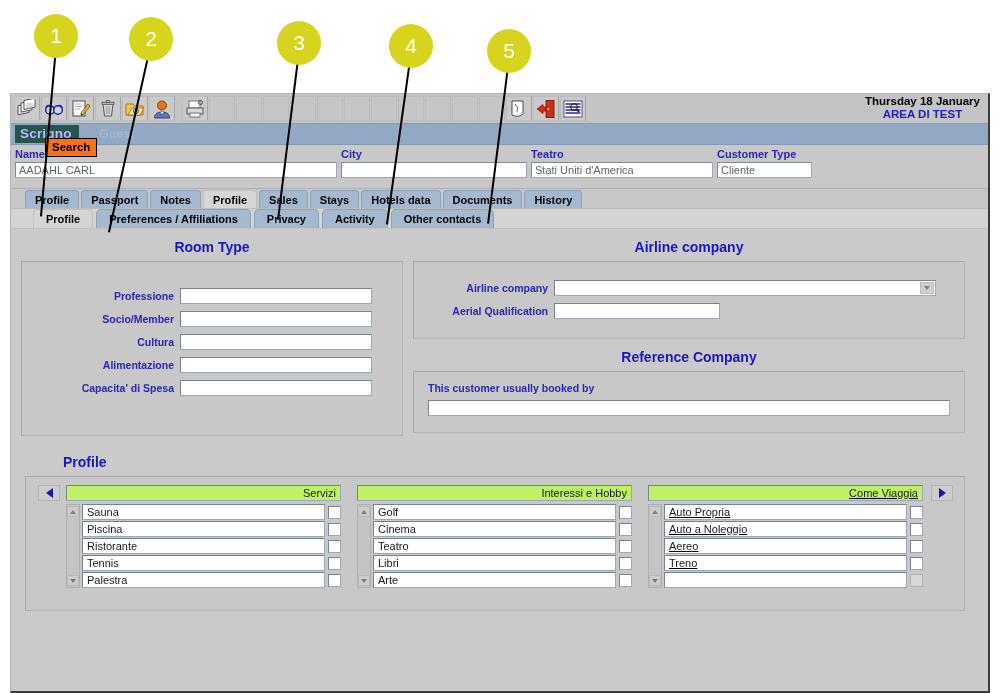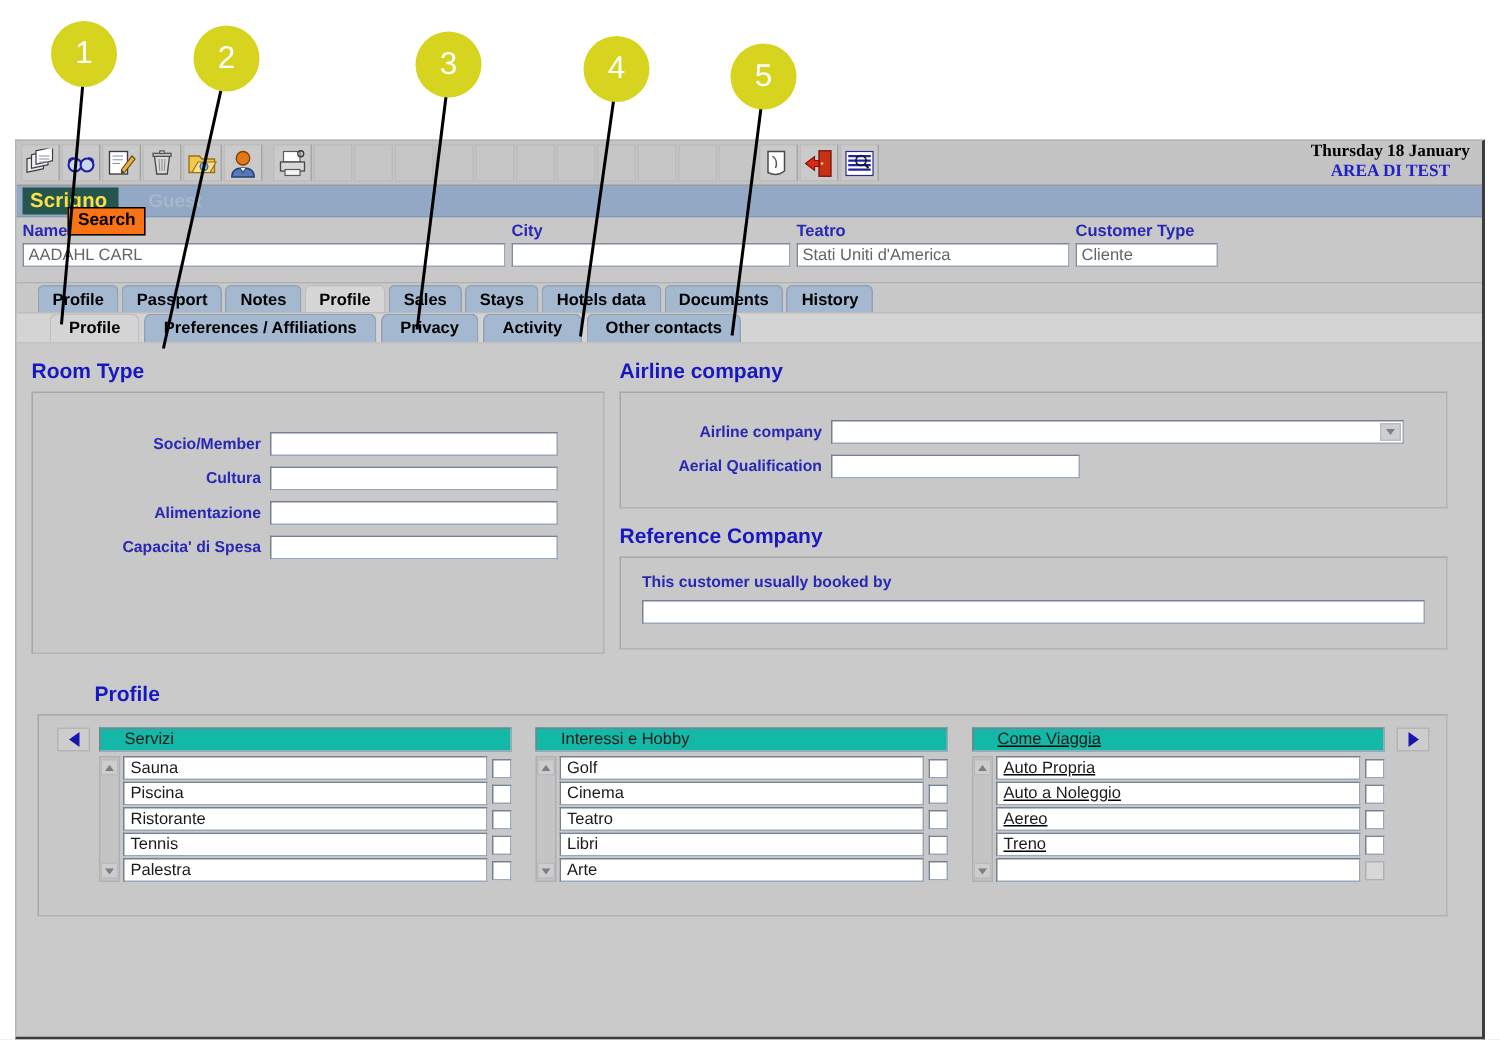--- a/index.html
+++ b/index.html
@@ -67,37 +67,36 @@
   .tb-btn.flat { background: #c6c6c6; border-color: #bcbcbc; }
   .tb-gap { width: 6px; flex: none; }
   .tb-icon { width: 20px; height: 20px; display: block; }
 
   .tb-right {
     position: absolute;
     right: 8px;
     top: 1px;
     text-align: center;
     line-height: 1.15;
-    font-family: Liberation Serif, serif;
   }
   .tb-date { font-size: 11.5px; font-weight: bold; color: #000000; }
   .tb-area { font-size: 11.5px; font-weight: bold; color: #2020c8; }
 
   
   .title-band {
     height: 21px;
     background: #92a8c4;
     border-bottom: 1px solid #8298b4;
     position: relative;
   }
   .scrigno-badge {
     position: absolute;
     left: 4px; top: 1px;
     background: #24564e;
-    color: #fde047;
+    color: #c4b5fd;
     font-size: 13.5px;
     font-weight: bold;
     padding: 1px 7px 2px 5px;
     letter-spacing: 0.2px;
   }
   .guest-label {
     position: absolute;
     left: 88px; top: 3px;
     color: #a8b8cc;
     font-size: 12.5px;
@@ -208,21 +207,21 @@
     background: #cacaca;
     height: 470px;
     border-top: 1px solid #c2c2c2;
     padding: 0;
   }
 
   .section-title {
     font-size: 14px;
     font-weight: bold;
     color: #1818c0;
-    text-align: left;
+    text-align: center;
   }
 
   .panel {
     background: #c8c8c8;
     border: 1px solid #b4b4b4;
     border-top-color: #a8a8a8;
     border-left-color: #a8a8a8;
   }
 
   .frow {
@@ -263,31 +262,32 @@
   }
 
   .ref-label {
     font-size: 10.5px;
     font-weight: bold;
     color: #2828b4;
   }
 
   
   .listhead {
-    background: #14b8a6;
+    background: #bef264;
     border: 1px solid #9aa8b8;
     border-top-color: #76828f;
     border-left-color: #76828f;
     height: 16px;
     font-size: 11px;
     color: #1a1a1a;
-    padding: 1px 16px;
+    padding: 1px 4px;
     line-height: 13px;
     white-space: nowrap;
     overflow: hidden;
+    text-align: right;
   }
   .listrow {
     display: flex;
     align-items: center;
     height: 16px;
     margin-bottom: 1px;
   }
   .listcell {
     background: #ffffff;
     border: 1px solid #9aa8b8;
@@ -541,20 +541,24 @@
       <div class="subtab">Activity</div>
       <div class="subtab">Other contacts</div>
     </div>
 
     <div class="content">
 
       <div style="position:absolute; left:10px; top:10px; width:382px;">
         <div class="section-title" style="margin-bottom:6px;">Room Type</div>
         <div class="panel" style="padding:26px 16px 22px 0; height:175px;">
           <div class="frow">
+            <span class="flabel" style="width:158px;">Professione</span>
+            <span class="finput" style="width:192px;"></span>
+          </div>
+          <div class="frow">
             <span class="flabel" style="width:158px;">Socio/Member</span>
             <span class="finput" style="width:192px;"></span>
           </div>
           <div class="frow">
             <span class="flabel" style="width:158px;">Cultura</span>
             <span class="finput" style="width:192px;"></span>
           </div>
           <div class="frow">
             <span class="flabel" style="width:158px;">Alimentazione</span>
             <span class="finput" style="width:192px;"></span>

